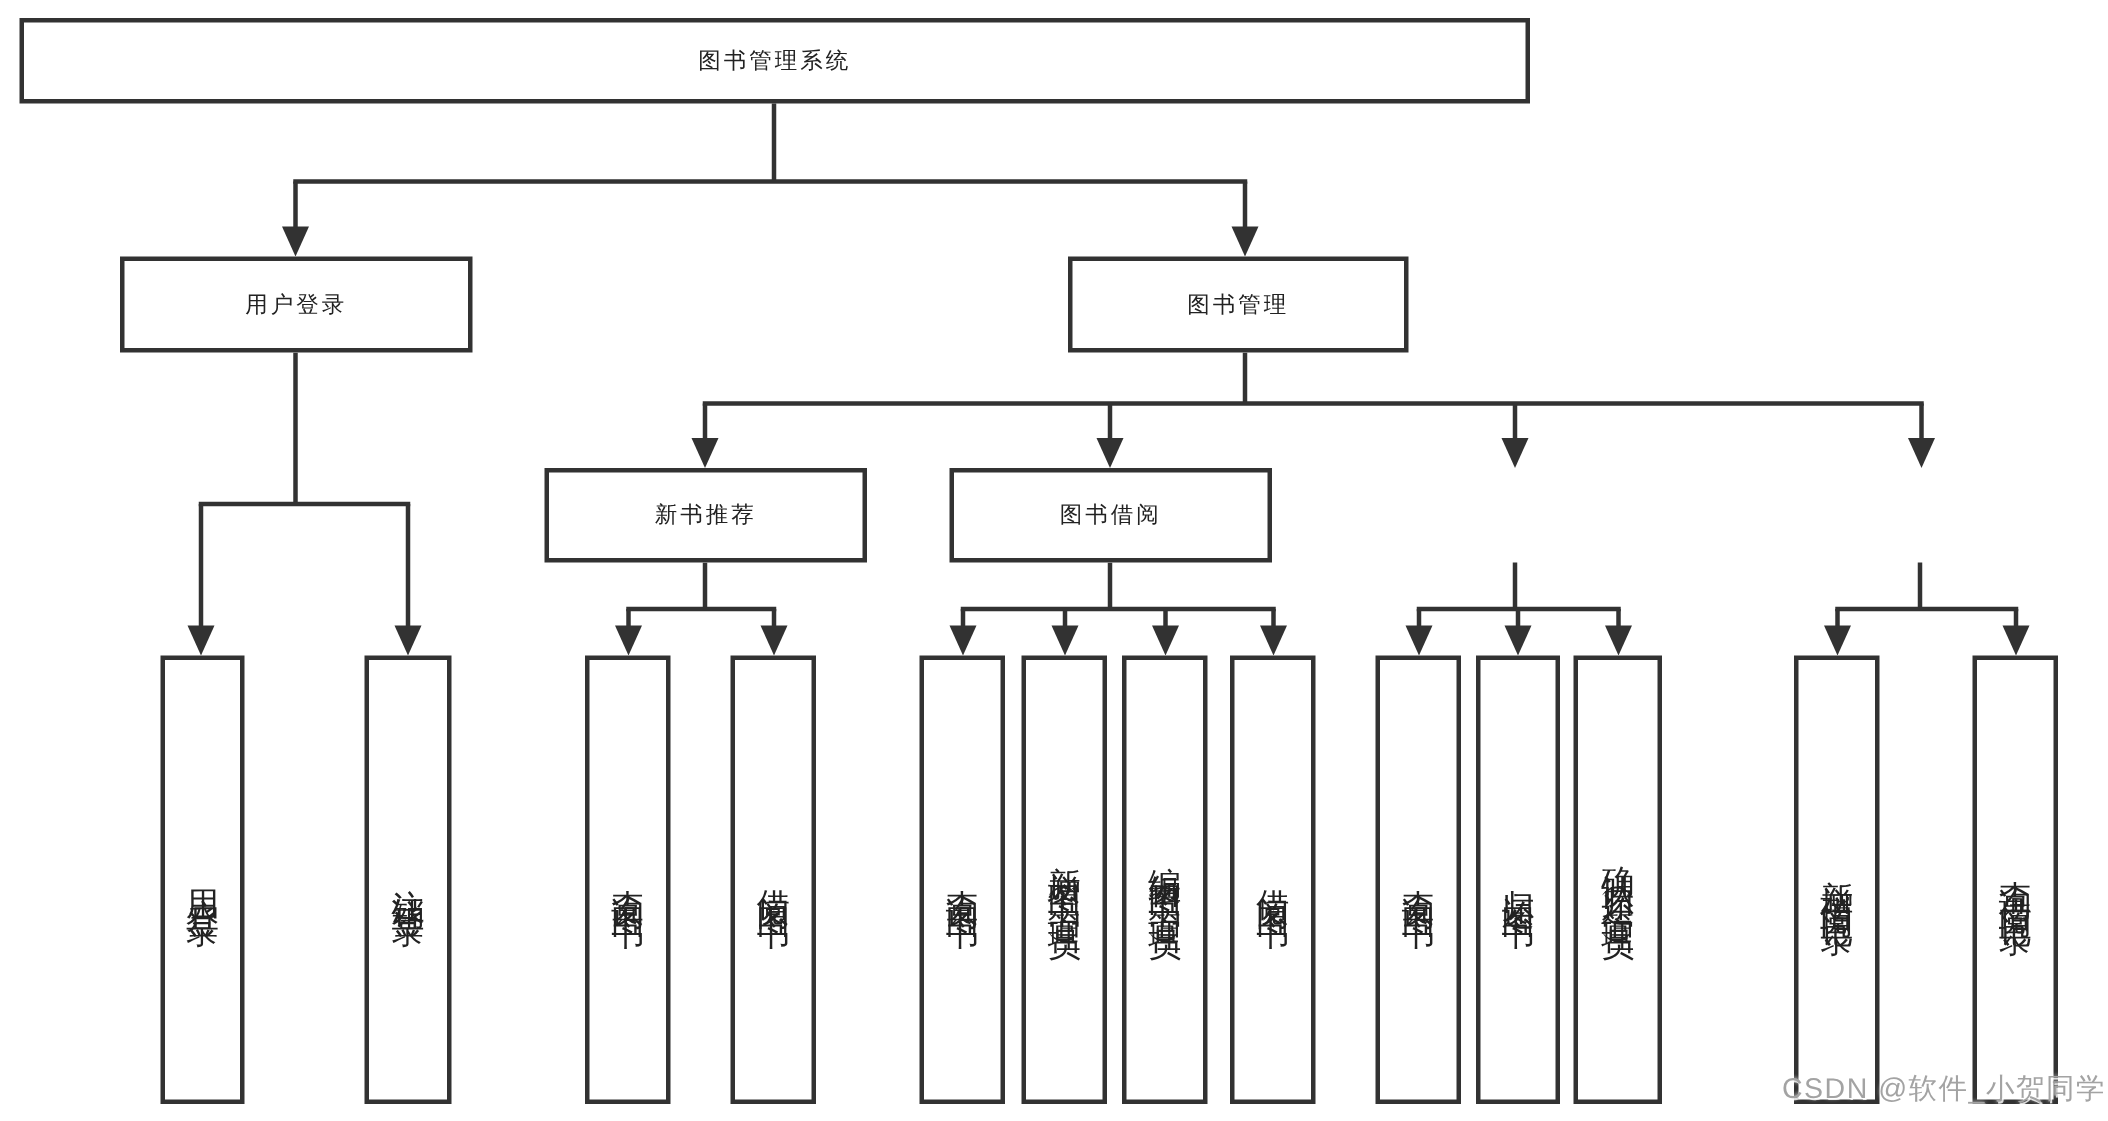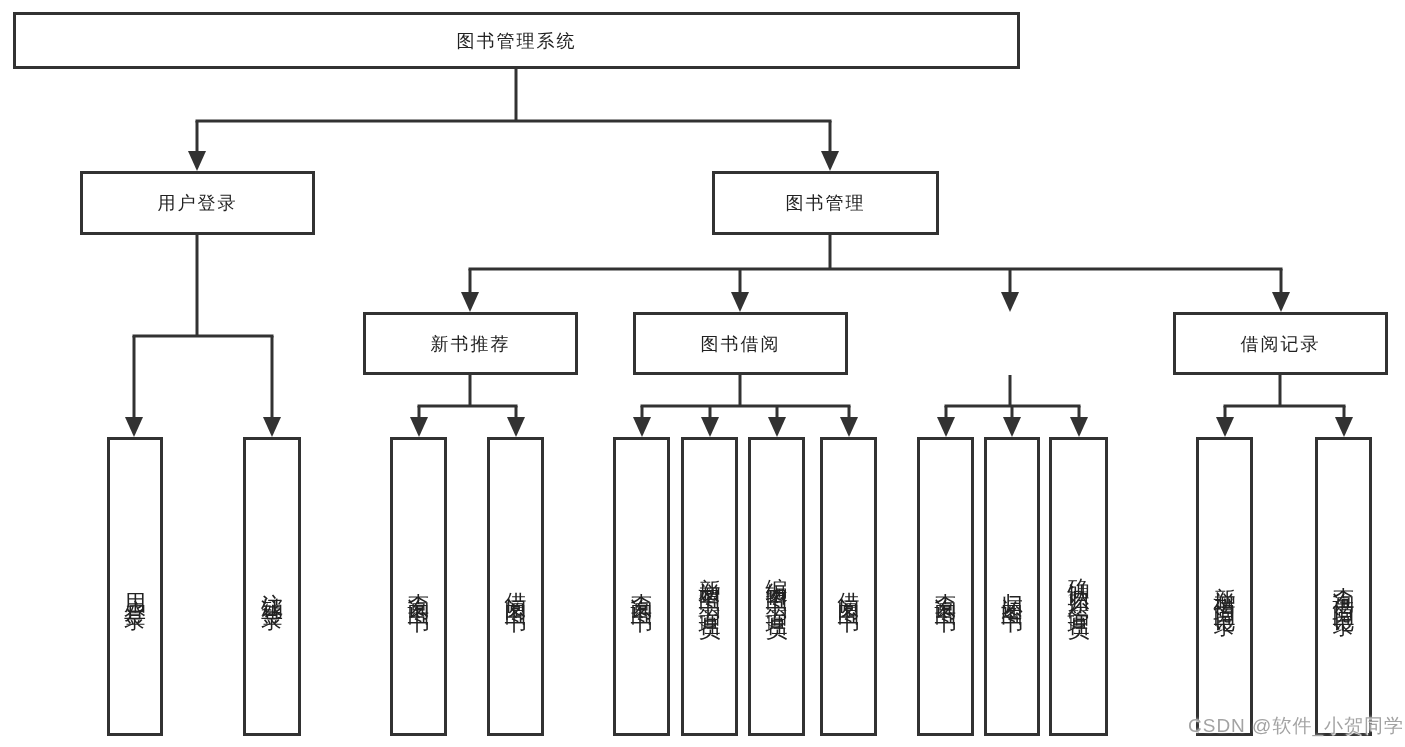--- a/index.html
+++ b/index.html
@@ -22,21 +22,21 @@
     box-sizing: border-box;
     border: 3px solid #323232;
     background: #ffffff;
     display: flex;
     align-items: center;
     justify-content: center;
     z-index: 2;
     color: #222222;
   }
   .node.hbox span {
-    font-size: 18px;
+    font-size: 15px;
     letter-spacing: 2px;
     white-space: nowrap;
   }
   .node.vbox span {
     writing-mode: vertical-rl;
     text-orientation: mixed;
     font-size: 22px;
     letter-spacing: 6px;
     line-height: 1;
     white-space: nowrap;
@@ -130,23 +130,20 @@
   <div class="node hbox" style="left:712px;top:171px;width:227px;height:64px">
     <span>图书管理</span>
   </div>
 
   <div class="node hbox" style="left:363px;top:312px;width:215px;height:63px">
     <span>新书推荐</span>
   </div>
   <div class="node hbox" style="left:633px;top:312px;width:215px;height:63px">
     <span>图书借阅</span>
   </div>
-  <div class="node hbox" style="left:1173px;top:312px;width:215px;height:63px">
-    <span>借阅记录</span>
-  </div>
 
   <div class="node vbox" style="left:107px;top:437px;width:56px;height:299px">
     <span>用户登录</span>
   </div>
   <div class="node vbox" style="left:243px;top:437px;width:58px;height:299px">
     <span>注销登录</span>
   </div>
   <div class="node vbox" style="left:390px;top:437px;width:57px;height:299px">
     <span>查询图书</span>
   </div>

